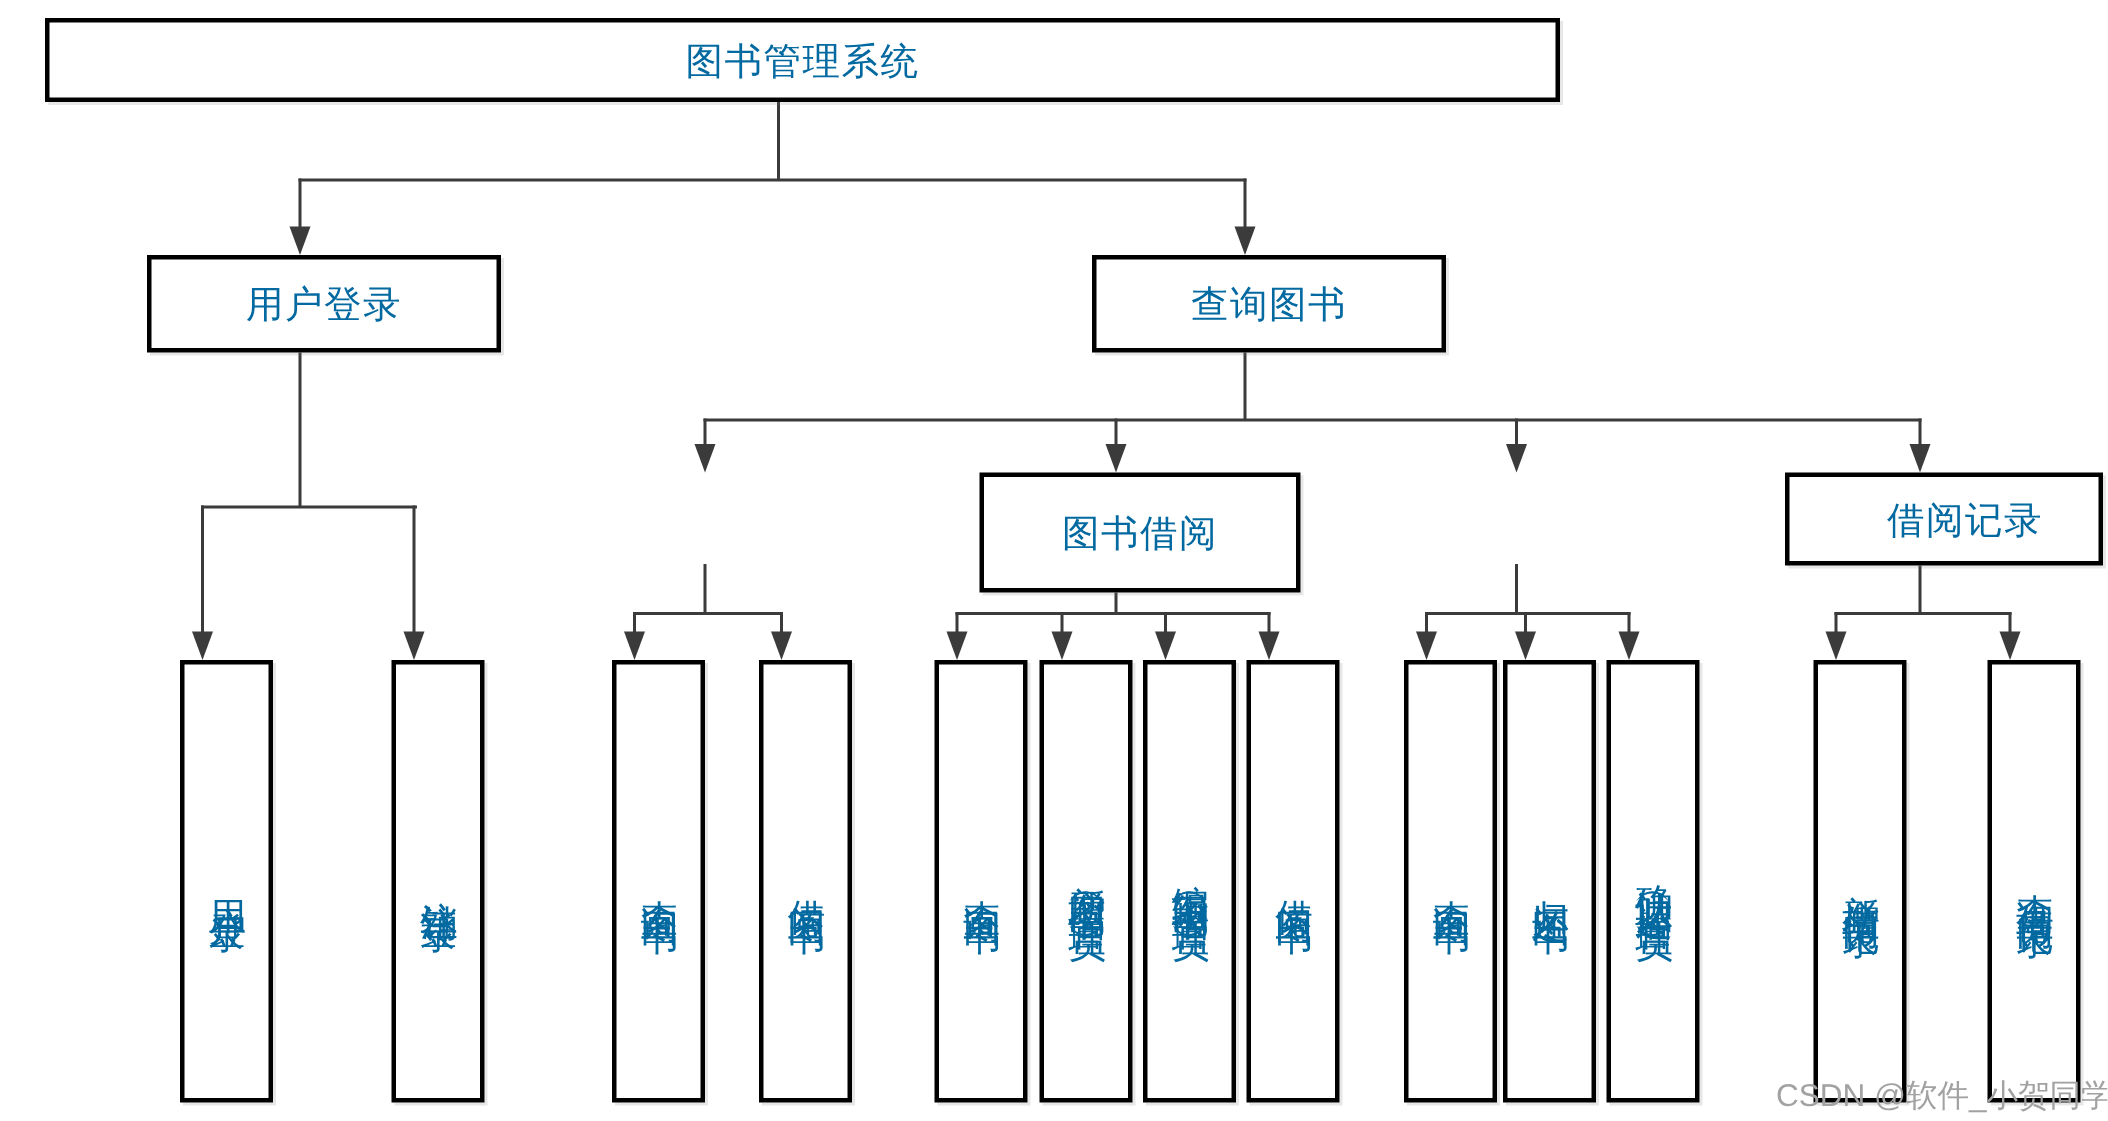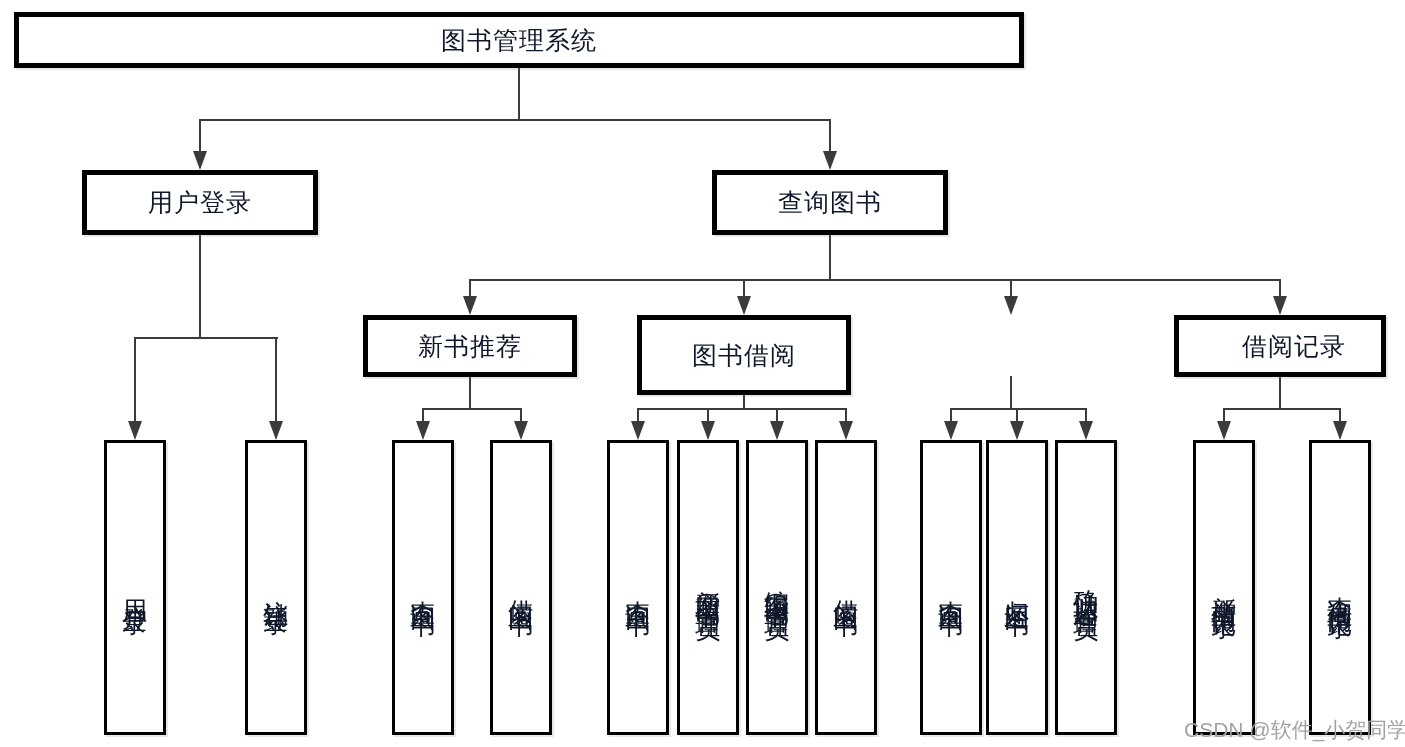--- a/index.html
+++ b/index.html
@@ -2,22 +2,22 @@
 <html><head>
 <meta charset="utf-8">
 <style>
   html,body{margin:0;padding:0;background:#ffffff;}
   .canvas{
     position:relative;width:1405px;height:747px;background:#ffffff;overflow:hidden;
     font-family:"Liberation Sans","DejaVu Sans",sans-serif;
   }
   .node{
     position:absolute;box-sizing:border-box;background:#ffffff;
-    border:5px solid #000000;display:flex;align-items:center;justify-content:center;
-    color:#0f172a;box-shadow:2px 2px 0 rgba(120,120,120,0.18);z-index:3;
+    border:3px solid #000000;display:flex;align-items:center;justify-content:center;
+    color:#0369a1;box-shadow:2px 2px 0 rgba(120,120,120,0.18);z-index:3;margin-left:16px;
   }
   .node .lbl{font-size:25px;letter-spacing:1px;white-space:nowrap;}
   .leaf{border-width:3px;}
   .leaf .lbl{
     writing-mode:vertical-lr;text-orientation:mixed;
     font-size:25px;line-height:1.05;letter-spacing:4px;white-space:nowrap;
   }
   .seg{position:absolute;background:#3b3b3b;z-index:1;}
   .arw{
     position:absolute;width:0;height:0;z-index:2;
@@ -38,23 +38,20 @@
     <span class="lbl">图书管理系统</span>
   </div>
 
   <div class="node" style="left:82px;top:170px;width:236px;height:65px;">
     <span class="lbl">用户登录</span>
   </div>
   <div class="node" style="left:712px;top:170px;width:236px;height:65px;">
     <span class="lbl">查询图书</span>
   </div>
 
-  <div class="node" style="left:363px;top:315px;width:214px;height:62px;">
-    <span class="lbl">新书推荐</span>
-  </div>
   <div class="node" style="left:637px;top:315px;width:214px;height:80px;">
     <span class="lbl">图书借阅</span>
   </div>
   <div class="node" style="left:1174px;top:315px;width:212px;height:62px;padding-left:28px;">
     <span class="lbl">借阅记录</span>
   </div>
 
   <div class="node leaf" style="left:104px;top:440px;width:62px;height:295px;">
     <span class="lbl">用户登录</span>
   </div>

